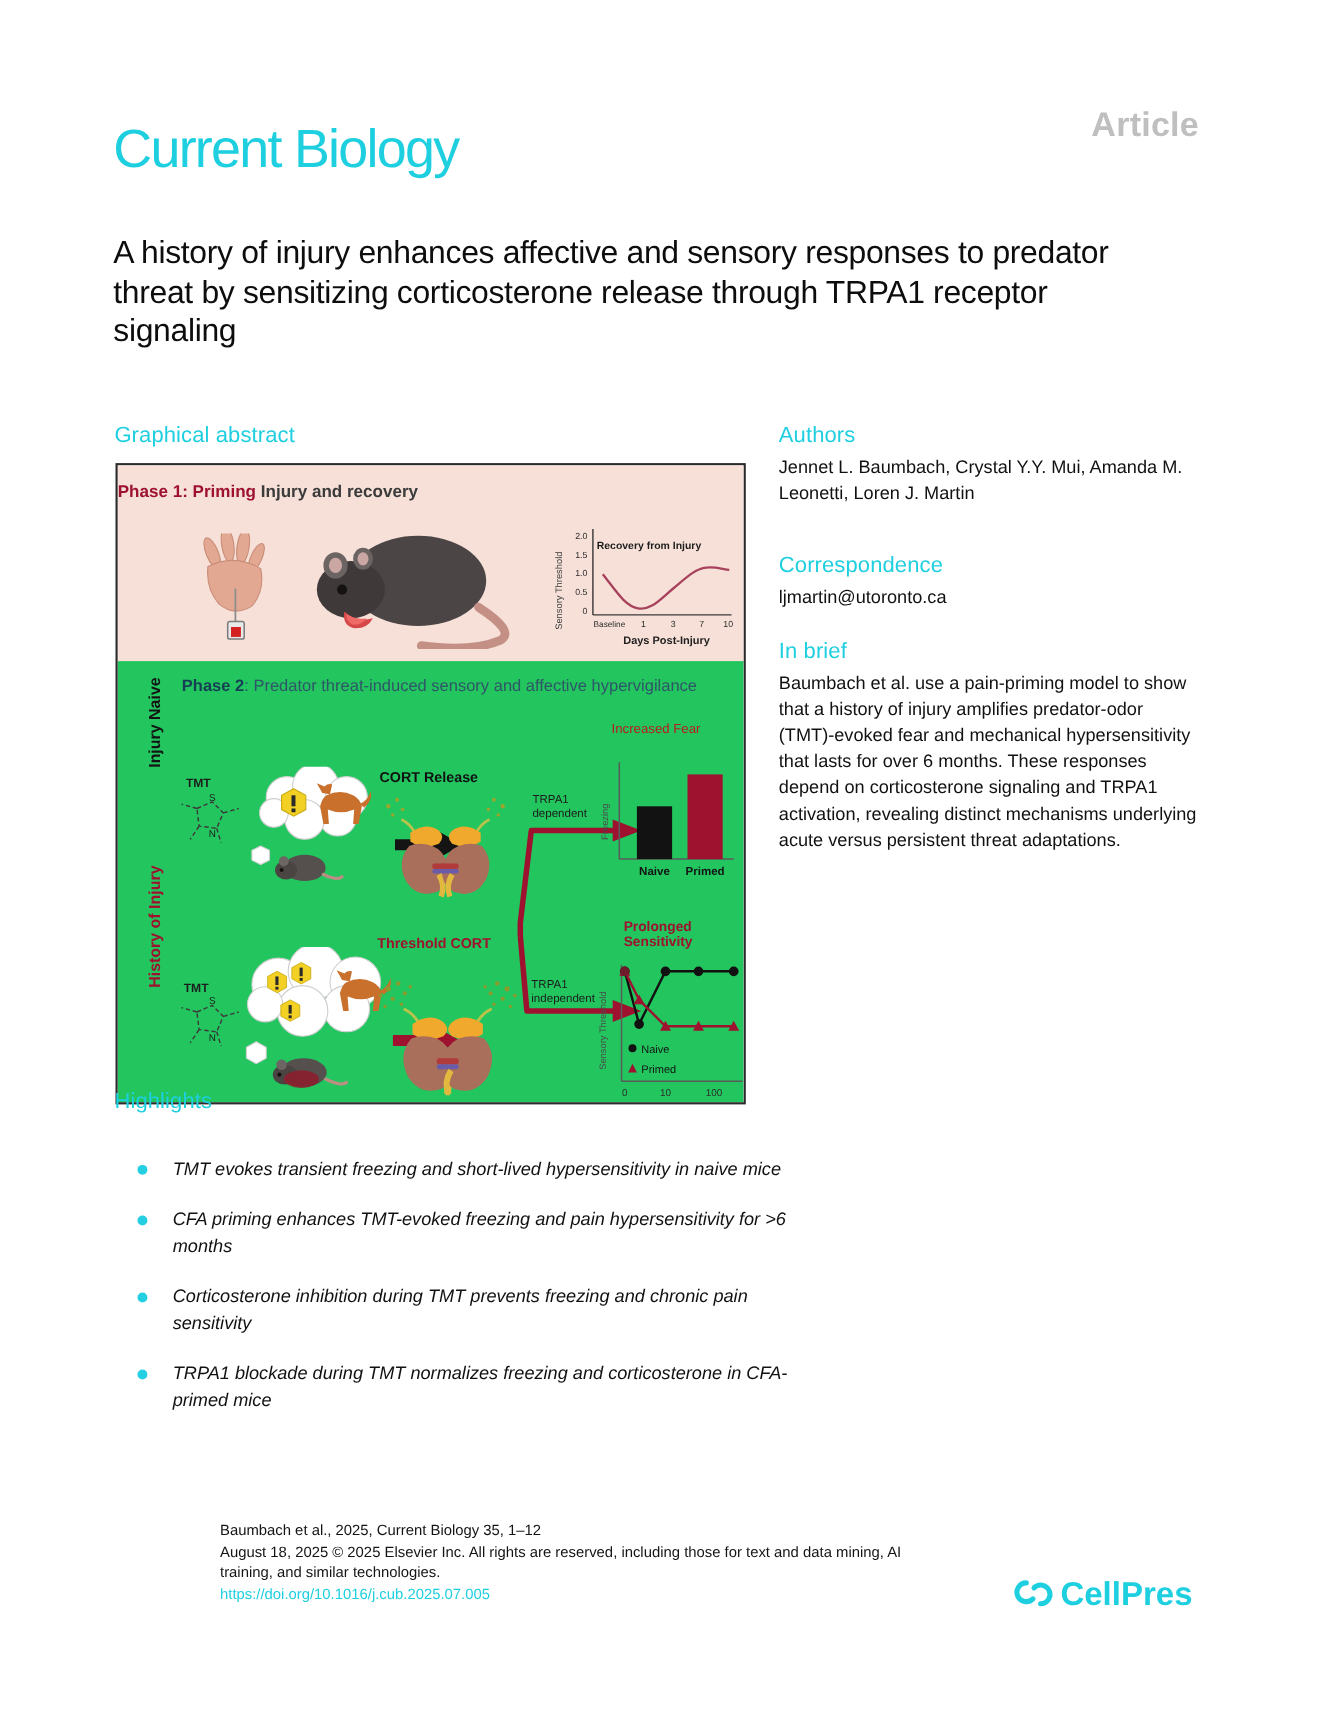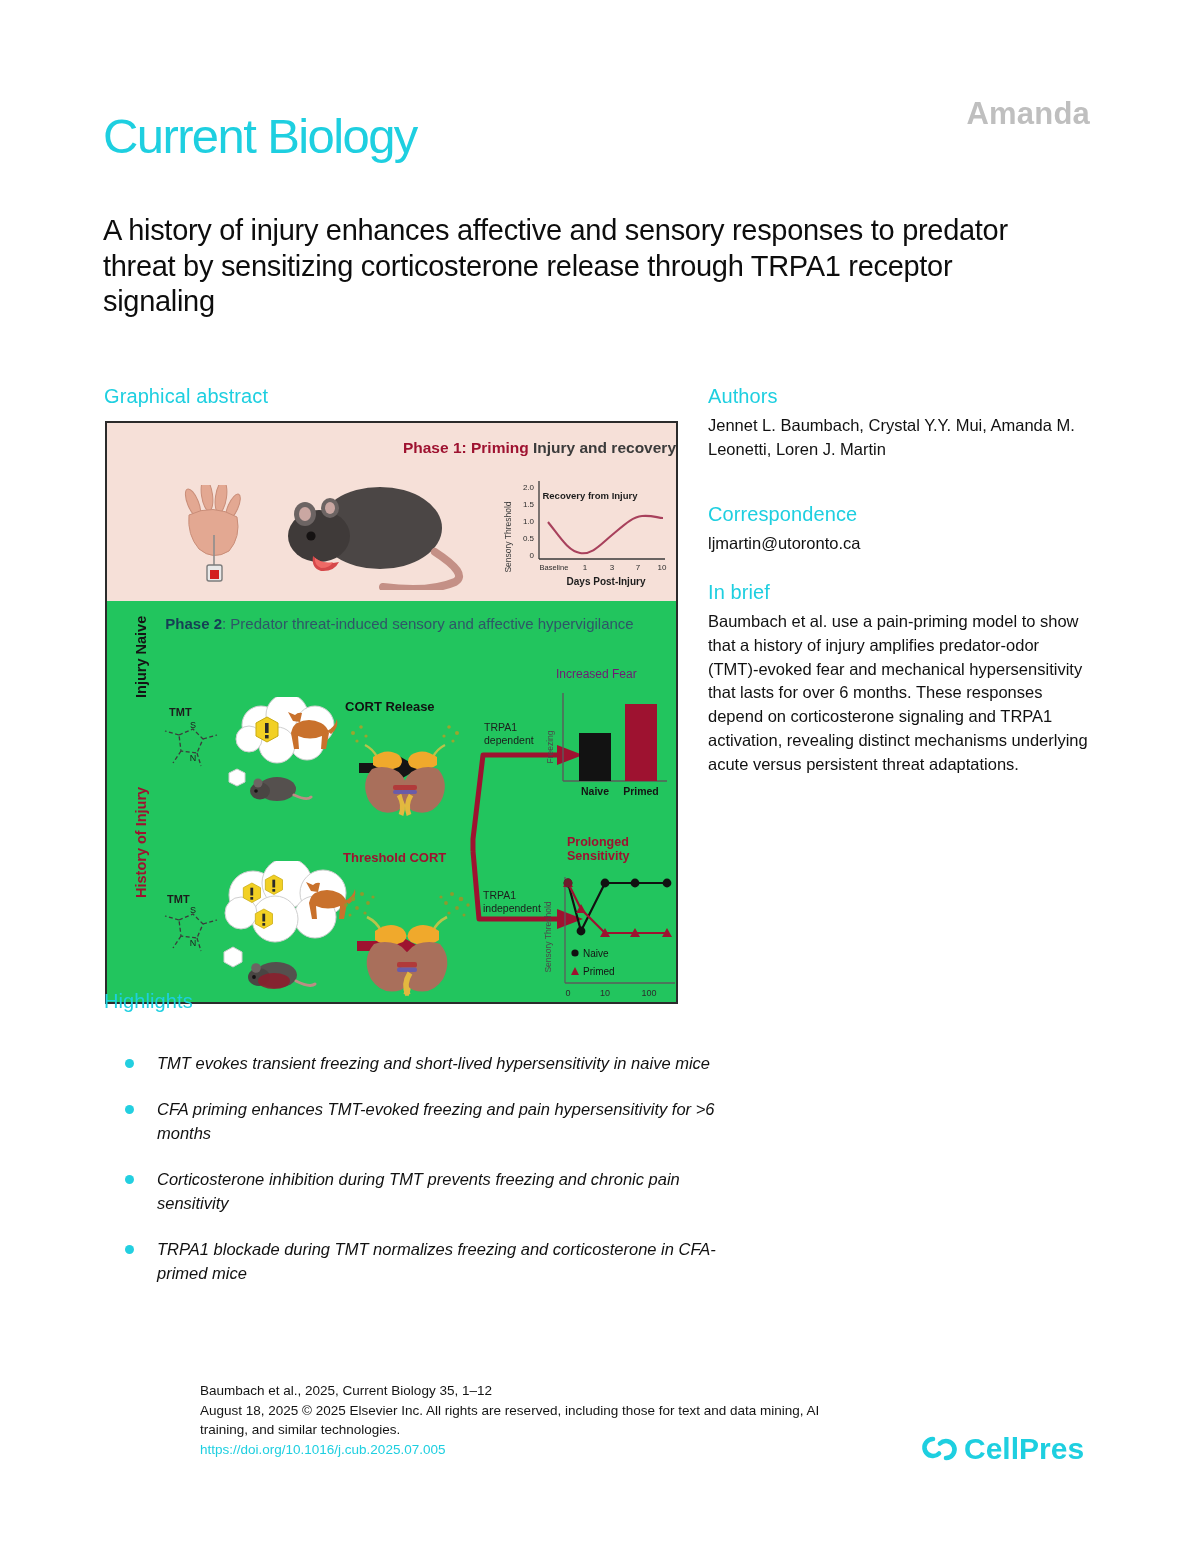--- a/index.html
+++ b/index.html
@@ -46,21 +46,21 @@
   }
   .ga-p1{
     position:absolute; left:0; top:0; width:100%; height:178px;
     background:#f6e0d8;
   }
   .ga-p2{
     position:absolute; left:0; top:178px; width:100%; height:401px;
     background:#22c55e;
   }
   .p1-title{
-    position:absolute; left:0; right:0; top:16px; text-align:right;
+    position:absolute; left:0; right:0; top:16px; text-align:left;
     font-size:15.5px; font-weight:bold; color:#9e1230;
   }
   .p1-title .t2{ color:#3b3b3b; font-weight:600; }
   .p2-title{
     position:absolute; left:40px; right:24px; top:14px; text-align:center;
     font-size:15px; line-height:1.25; color:#2f5668;
   }
   .p2-title b{ color:#163f55; }
 
   
@@ -106,21 +106,21 @@
     font-size:13.5px; line-height:1.46; color:#141414; font-weight:500;
   }
   .footer .doi{ color:#1ecfe0; }
   .cp-logo{ position:absolute; left:920px; top:1428px; width:165px; height:42px; }
 </style>
 </head>
 <body>
 
 <div class="page">
 
-  <div class="article-tag">Amanda</div>
+  <div class="article-tag">Article</div>
   <div class="journal">Current Biology</div>
   <h1 class="paper-title">A history of injury enhances affective and sensory responses to predator threat by sensitizing corticosterone release through TRPA1 receptor signaling</h1>
 
   <div class="sec-head ga-head">Graphical abstract</div>
 
   <div class="ga-box">
 
     <div class="ga-p1">
       <div class="p1-title">
         <span>Phase 1: Priming</span><span class="t2"> Injury and recovery</span>
@@ -269,21 +269,21 @@
     </svg>
     <div style="position:absolute;left:377px;top:298px;font-size:10.5px;line-height:1.2;color:#1c1c1c;">
       <div>TRPA1</div>
       <div>dependent</div>
     </div>
     <div style="position:absolute;left:376px;top:466px;font-size:10.5px;line-height:1.2;color:#1c1c1c;">
       <div>TRPA1</div>
       <div>independent</div>
     </div>
 
-    <div style="position:absolute;left:449px;top:244px;font-size:12px;color:#701a75;">Increased Fear</div>
+    <div style="position:absolute;left:449px;top:232px;font-size:12px;color:#b91c1c;">Increased Fear</div>
     <svg class="svgwrap" style="left:436px; top:262px;" width="130" height="120" viewBox="0 0 130 120">
       <text x="10" y="62" font-size="8.5" fill="#4a4a4a" text-anchor="middle" transform="rotate(-90 10 62)" font-family="Liberation Sans, sans-serif">Freezing</text>
       <line x1="20" y1="8" x2="20" y2="96" stroke="#5b5b5b" stroke-width="1.4"></line>
       <line x1="20" y1="96" x2="124" y2="96" stroke="#5b5b5b" stroke-width="1.4"></line>
       <rect x="36" y="48" width="32" height="48" fill="#121212"></rect>
       <rect x="82" y="19" width="32" height="77" fill="#9e1230"></rect>
       <text x="52" y="110" font-size="10.5" font-weight="600" fill="#141414" text-anchor="middle" font-family="Liberation Sans, sans-serif">Naive</text>
       <text x="98" y="110" font-size="10.5" font-weight="600" fill="#141414" text-anchor="middle" font-family="Liberation Sans, sans-serif">Primed</text>
     </svg>
 

